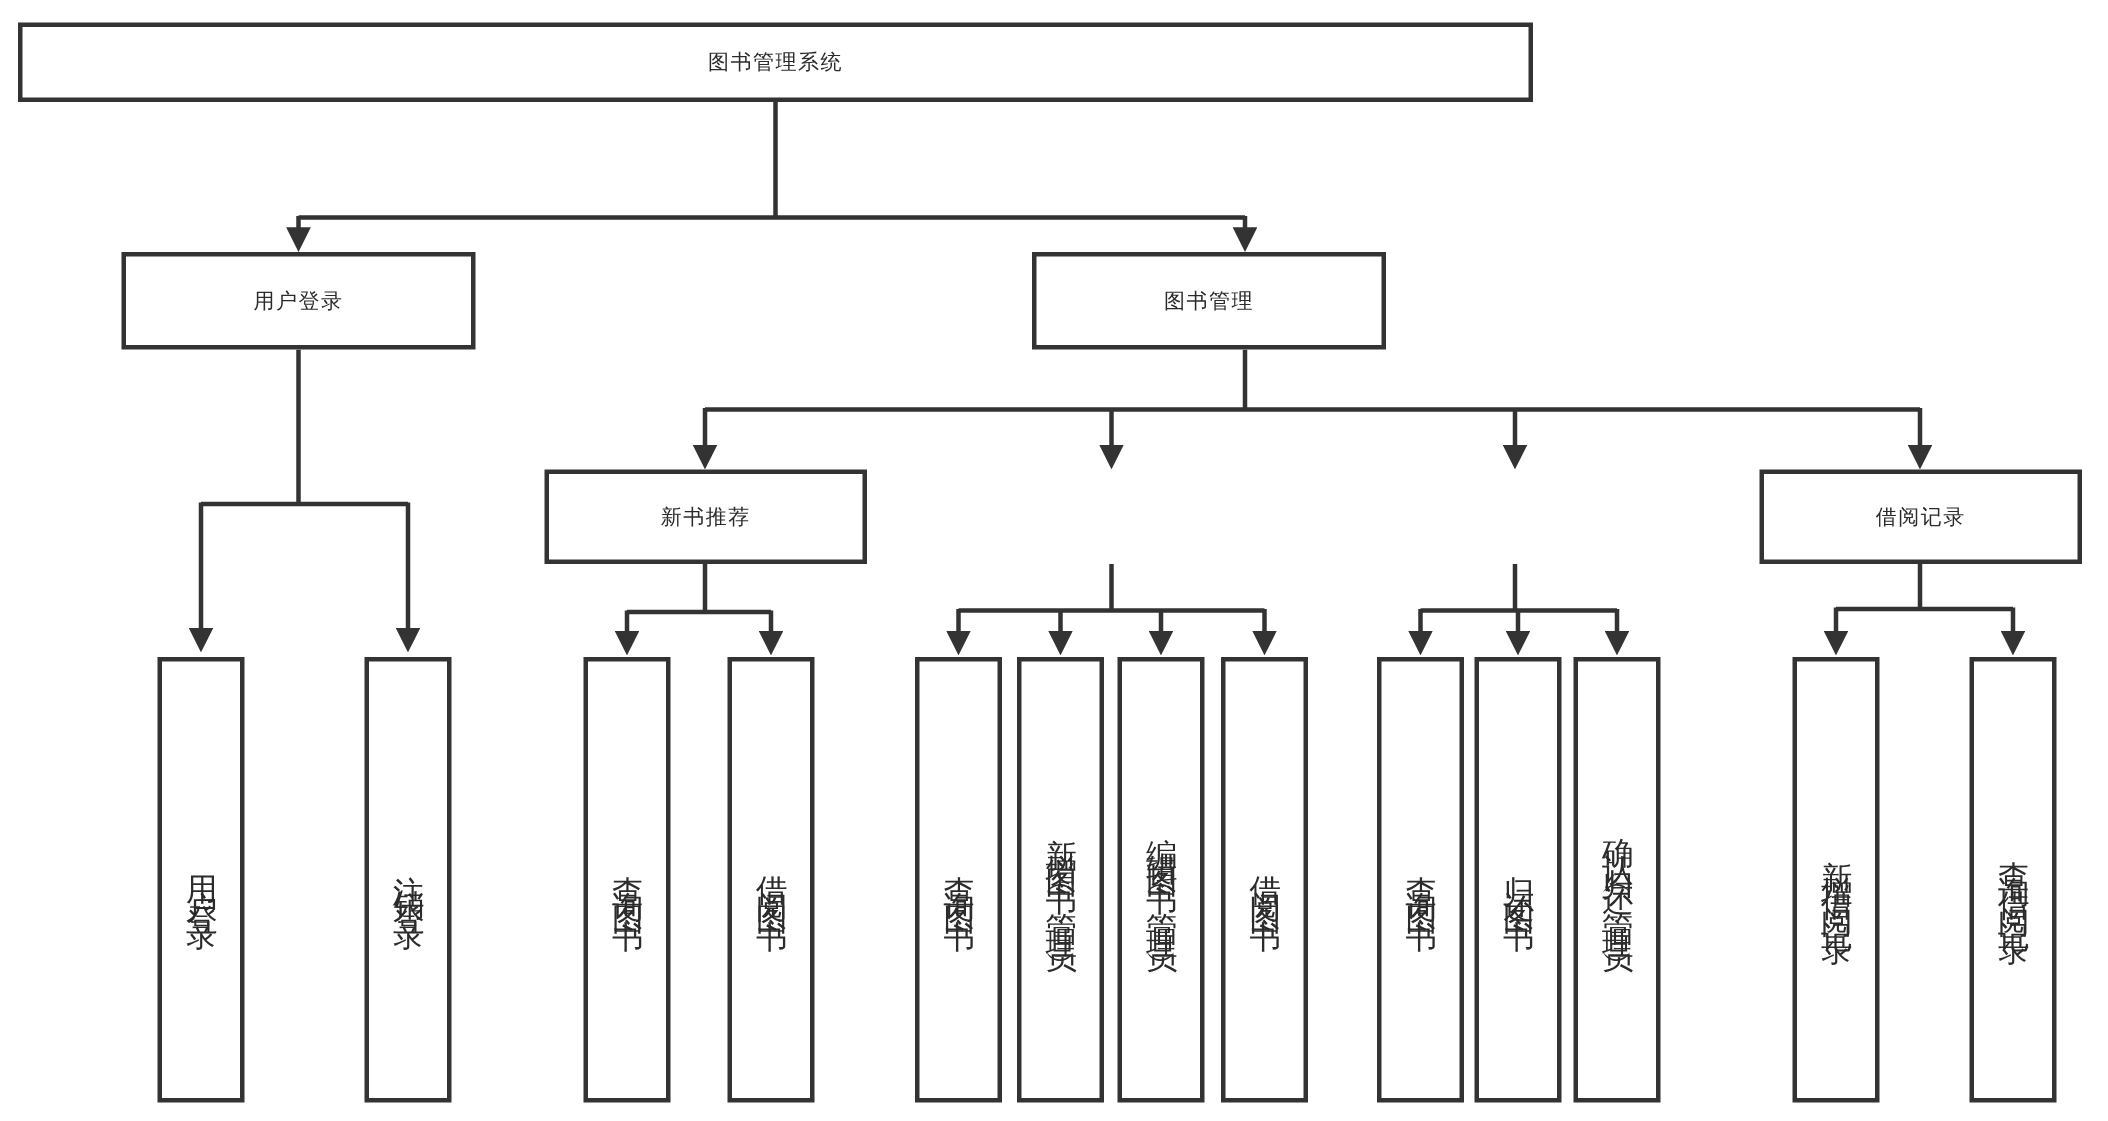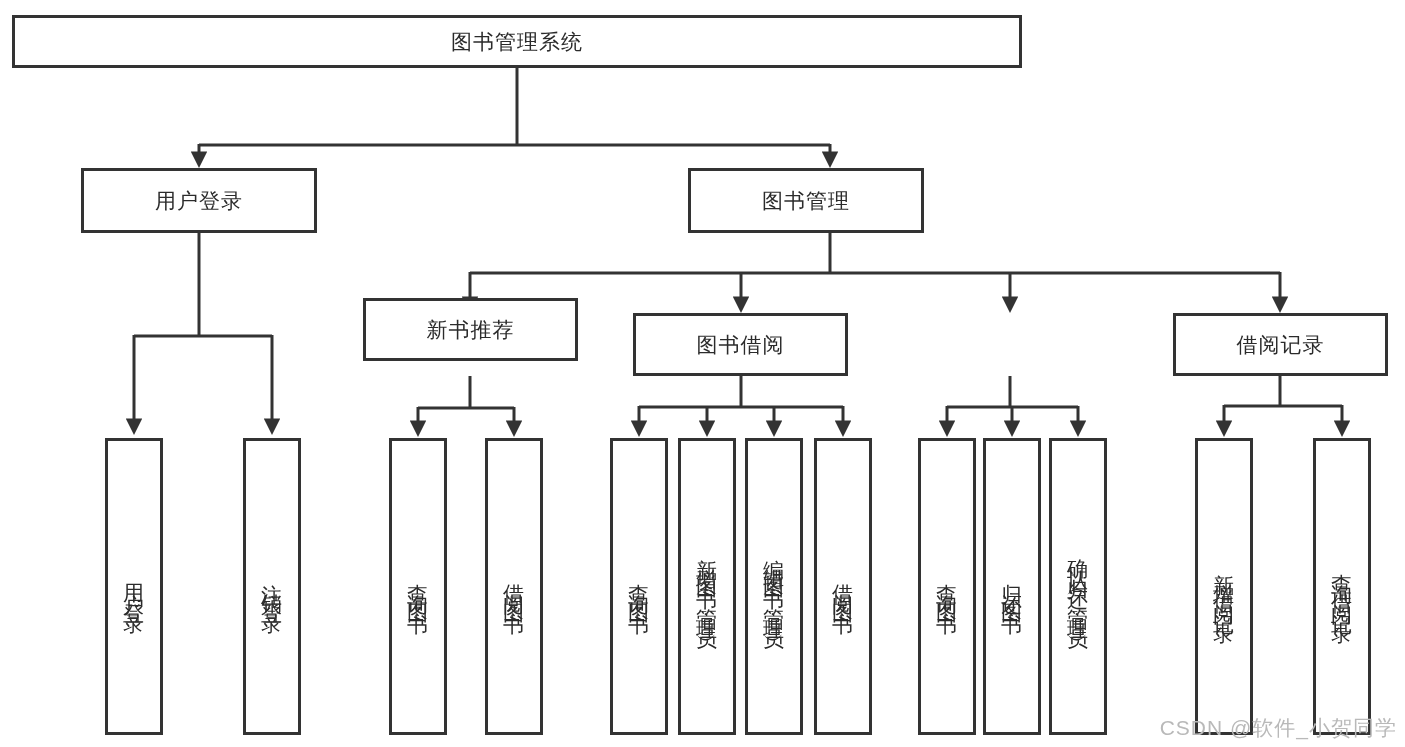--- a/index.html
+++ b/index.html
@@ -26,21 +26,21 @@
     box-sizing: border-box;
     border: 3px solid #333333;
     background: #ffffff;
     color: #2b2b2b;
     display: flex;
     align-items: center;
     justify-content: center;
     text-align: center;
   }
   .node.h {
-    font-size: 21px;
+    font-size: 14px;
     letter-spacing: 1px;
   }
   .node.v {
     font-size: 21px;
     writing-mode: vertical-rl;
     text-orientation: mixed;
     letter-spacing: 10px;
     line-height: 1;
   }
   .watermark {
@@ -106,37 +106,35 @@
       <line x1="1224" y1="405" x2="1224" y2="432" marker-end="url(#arrow)"></line>
       <line x1="1342" y1="405" x2="1342" y2="432" marker-end="url(#arrow)"></line>
     </g>
   </svg>
 
   <div class="node h" style="left:12px; top:15px; width:1010px; height:53px;">图书管理系统</div>
 
   <div class="node h" style="left:81px; top:168px; width:236px; height:65px;">用户登录</div>
   <div class="node h" style="left:688px; top:168px; width:236px; height:65px;">图书管理</div>
 
-  <div class="node h" style="left:363px; top:298px; width:215px; height:63px;">新书推荐</div>
-  <div class="node h" style="left:633px; top:313px; width:215px; height:63px;">图书借阅</div>
+  <div class="node h" style="left:363px; top:313px; width:215px; height:63px;">新书推荐</div>
   <div class="node h" style="left:1173px; top:313px; width:215px; height:63px;">借阅记录</div>
 
   <div class="node v" style="left:105px; top:438px; width:58px; height:297px;">用户登录</div>
   <div class="node v" style="left:243px; top:438px; width:58px; height:297px;">注销登录</div>
 
   <div class="node v" style="left:389px; top:438px; width:58px; height:297px;">查询图书</div>
   <div class="node v" style="left:485px; top:438px; width:58px; height:297px;">借阅图书</div>
 
   <div class="node v" style="left:610px; top:438px; width:58px; height:297px;">查询图书</div>
   <div class="node v" style="left:678px; top:438px; width:58px; height:297px;">新增图书（管理员）</div>
   <div class="node v" style="left:745px; top:438px; width:58px; height:297px;">编辑图书（管理员）</div>
   <div class="node v" style="left:814px; top:438px; width:58px; height:297px;">借阅图书</div>
 
   <div class="node v" style="left:918px; top:438px; width:58px; height:297px;">查询图书</div>
   <div class="node v" style="left:983px; top:438px; width:58px; height:297px;">归还图书</div>
   <div class="node v" style="left:1049px; top:438px; width:58px; height:297px;">确认归还（管理员）</div>
 
   <div class="node v" style="left:1195px; top:438px; width:58px; height:297px;">新增借阅记录</div>
   <div class="node v" style="left:1313px; top:438px; width:58px; height:297px;">查询借阅记录</div>
 
-  <div class="watermark">CSDN @软件_小贺同学</div>
 
 </div>
 
 </body></html>

